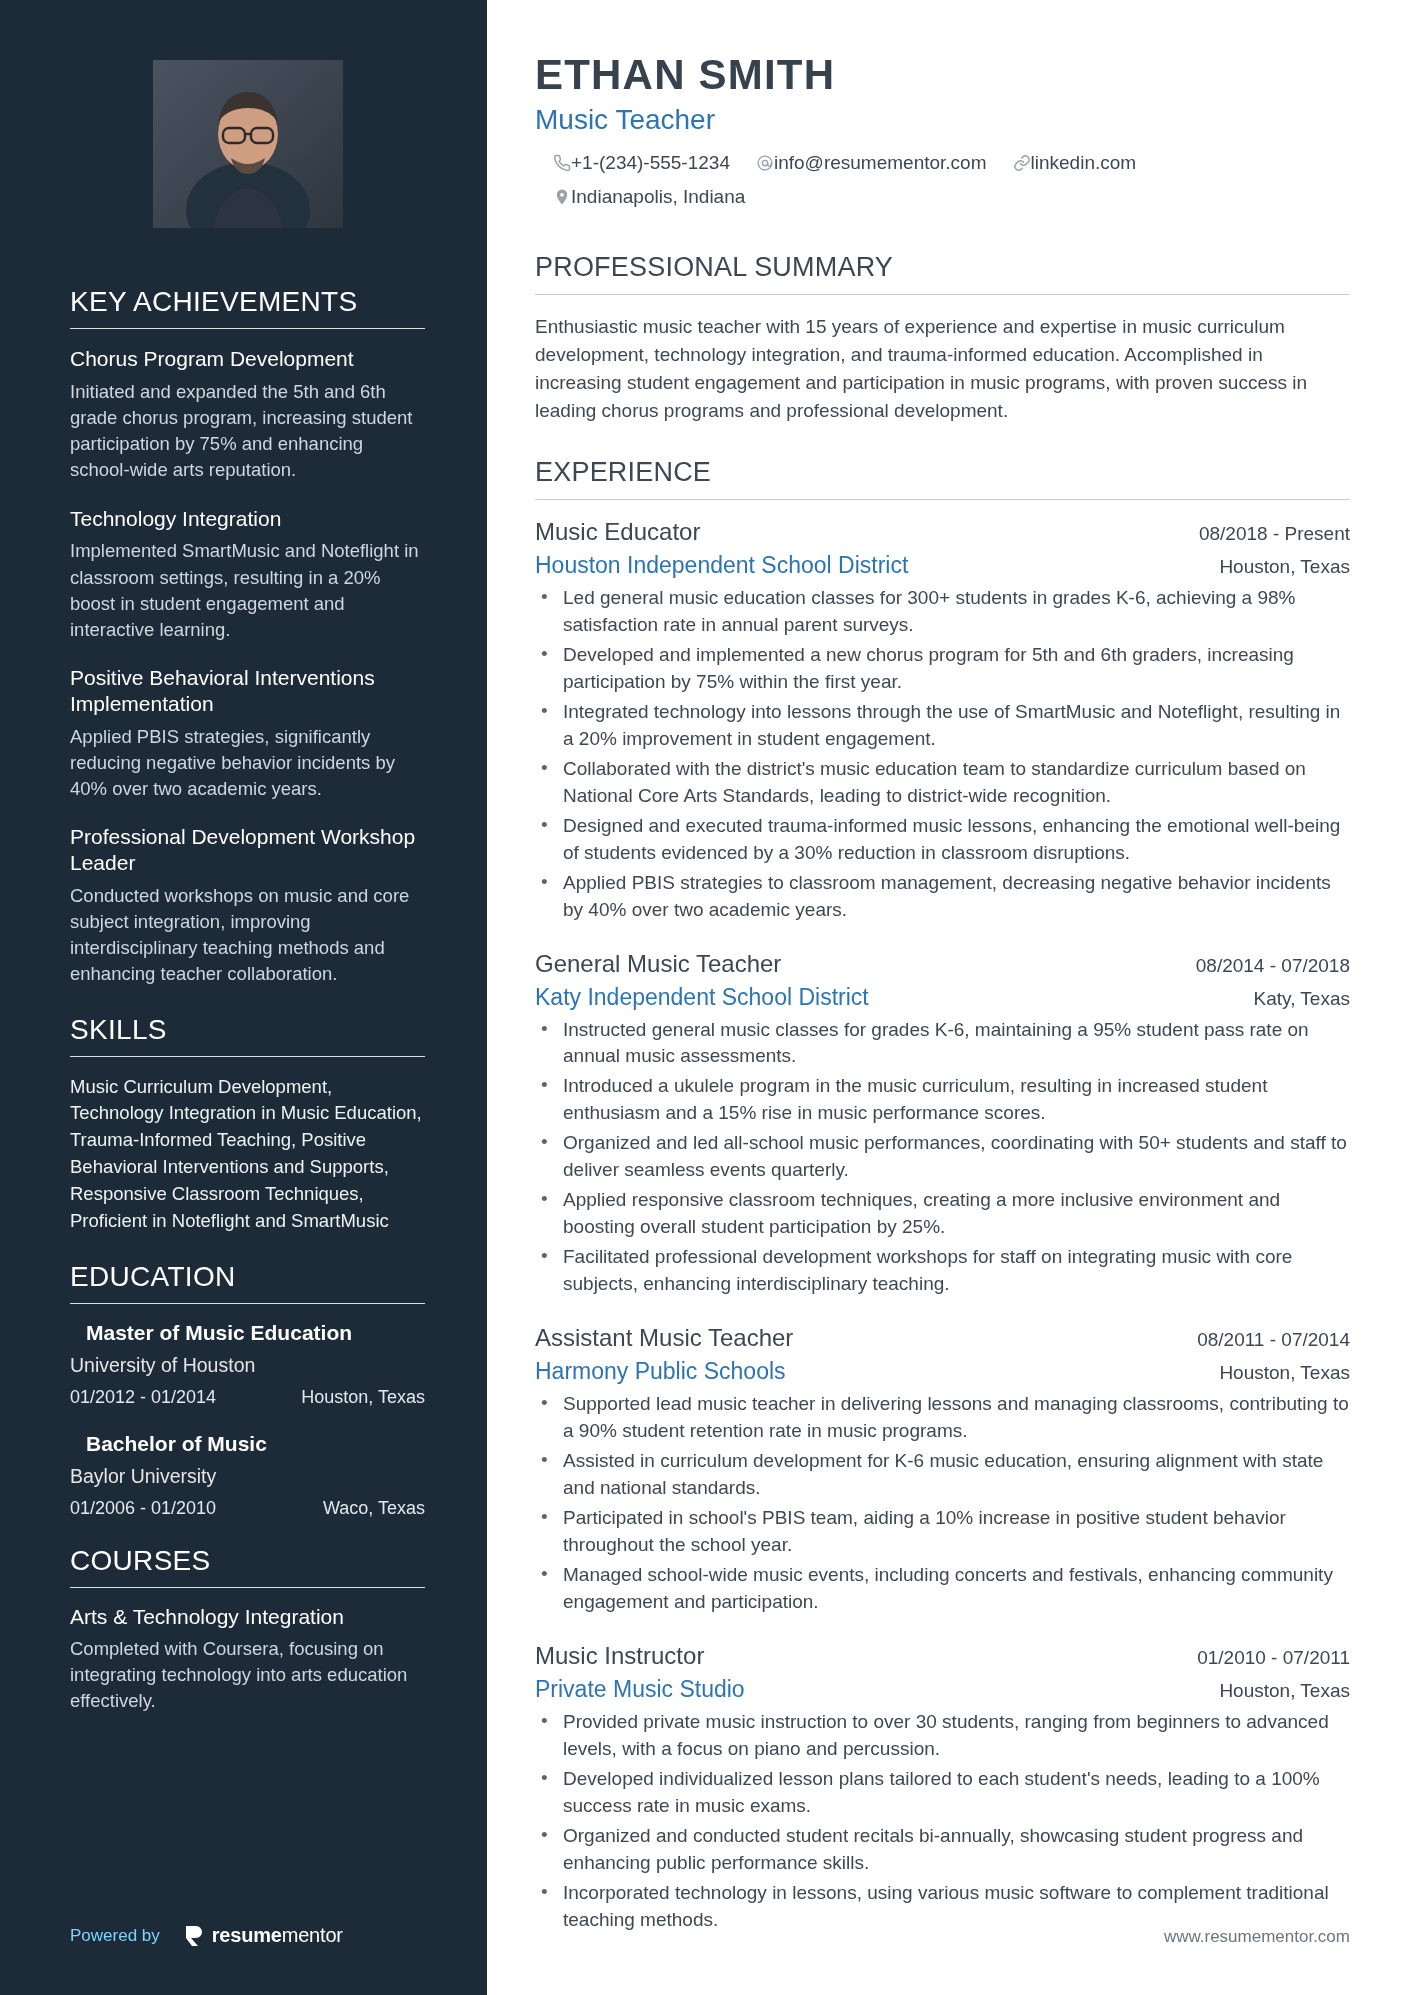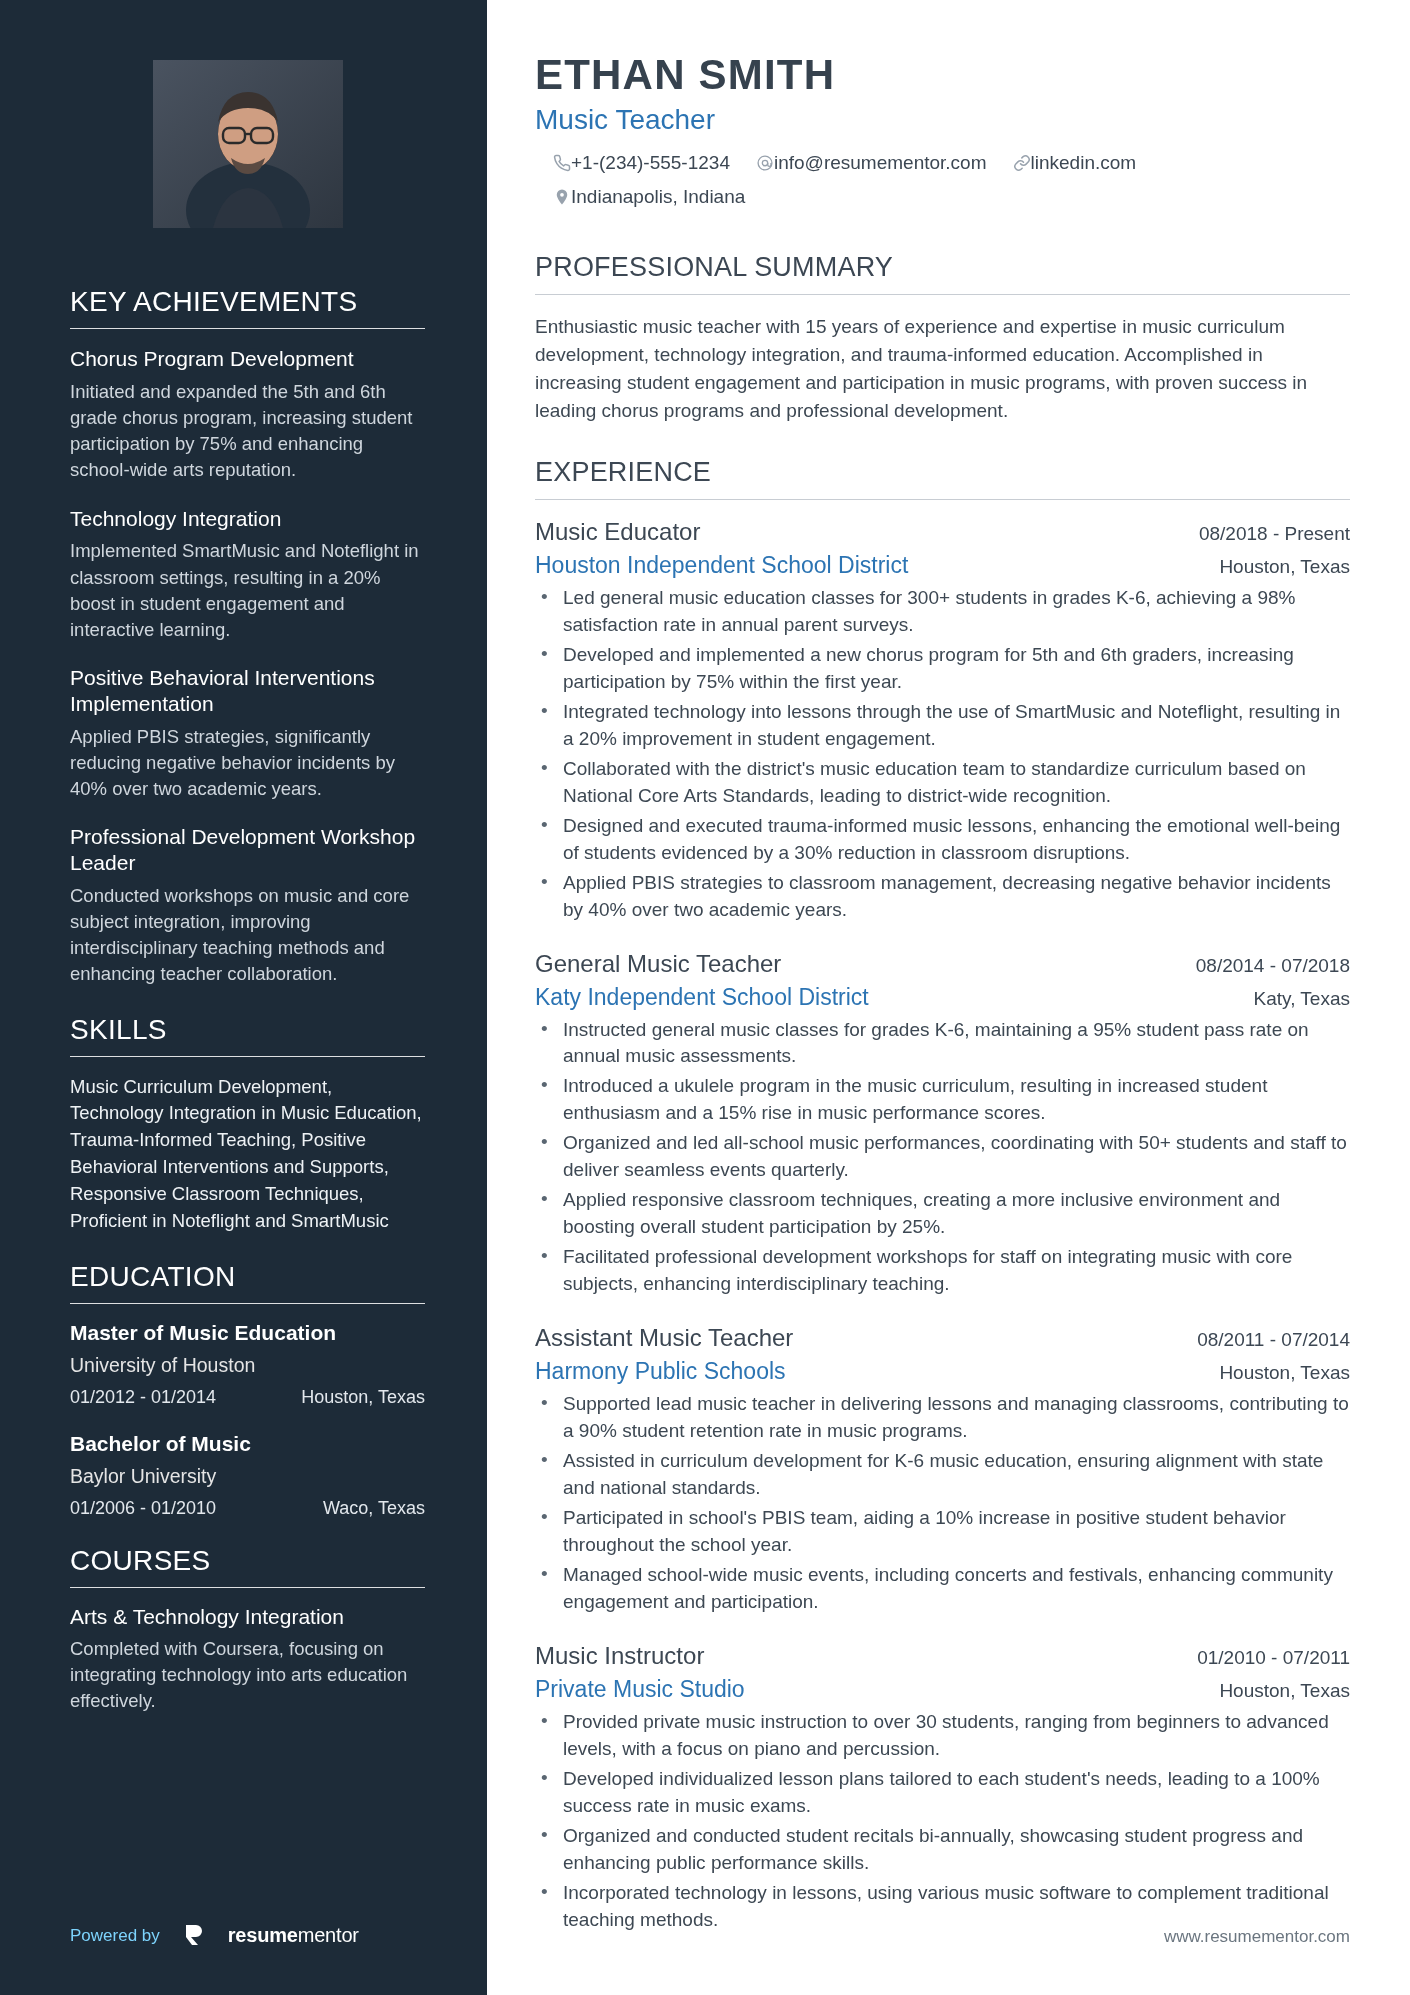--- a/index.html
+++ b/index.html
@@ -67,20 +67,21 @@
     font-size: 18.5px;
     line-height: 1.45;
     color: #eef2f5;
   }
   .edu-item { margin-bottom: 24px; }
   .edu-degree {
     font-size: 21px;
     font-weight: 700;
     color: #ffffff;
     margin-bottom: 9px;
+    margin-left: 16px;
   }
   .edu-school {
     font-size: 19.5px;
     font-weight: 400;
     color: #e5e5e5;
     margin-bottom: 10px;
   }
   .edu-meta {
     display: flex;
     justify-content: space-between;
@@ -101,21 +102,21 @@
 
   .sidebar-footer {
     position: absolute;
     left: 70px;
     bottom: 48px;
     display: flex;
     align-items: center;
     gap: 24px;
   }
   .powered-by { font-size: 17px; color: #7dd3fc; }
-  .brand { display: flex; align-items: flex-start; gap: 24px; }
+  .brand { display: flex; align-items: center; gap: 8px; }
   .brand-text { font-size: 20px; color: #ffffff; letter-spacing: -0.2px; }
   .brand-text b { font-weight: 700; }
   .brand-text span { font-weight: 400; }
 
   
   .main {
     flex: 1;
     padding: 52px 60px 0 48px;
     position: relative;
   }

